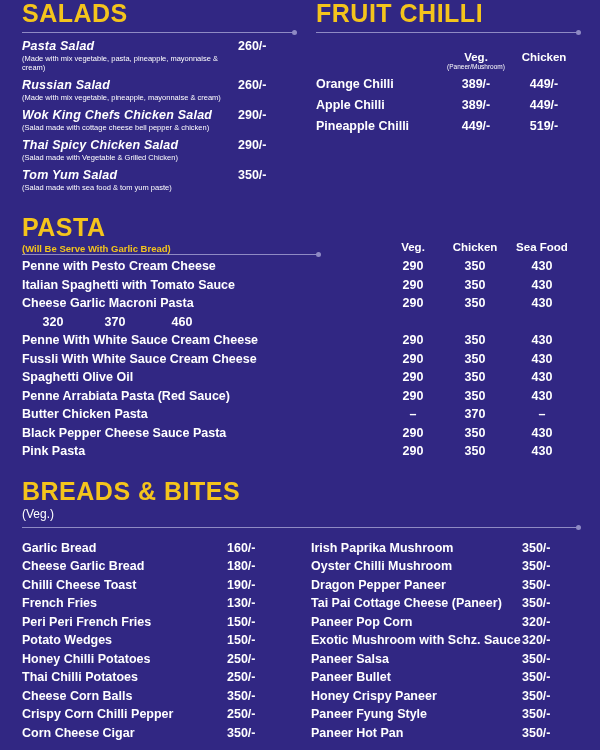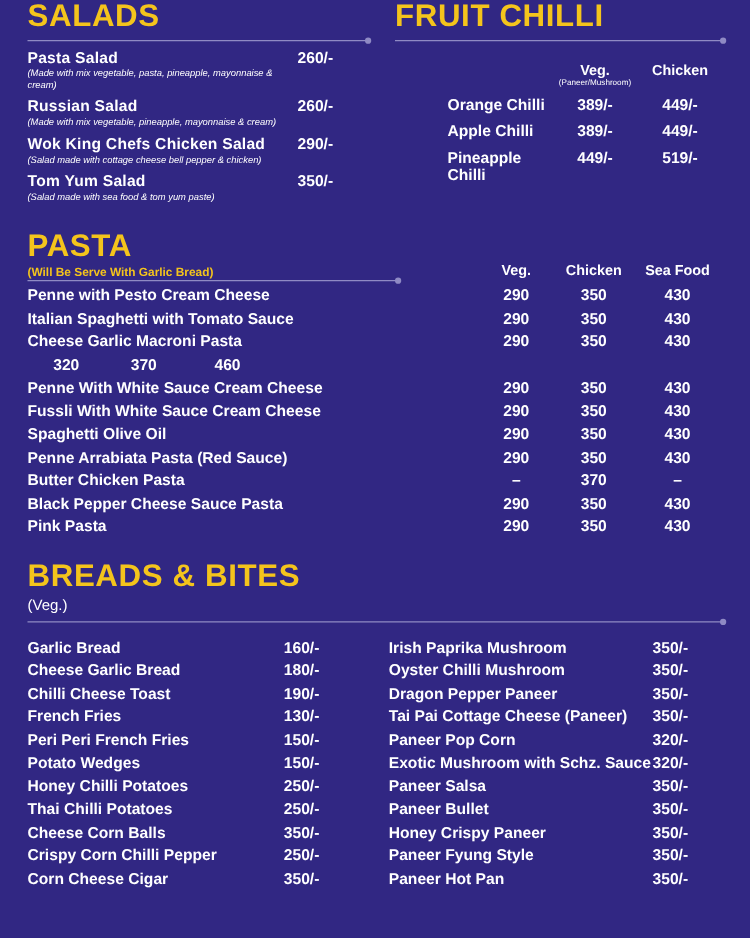--- a/index.html
+++ b/index.html
@@ -41,43 +41,43 @@
   }
   .rule:after{
     content:"";
     position:absolute;
     right:-3px; top:-2px;
     width:5px;height:5px;
     border-radius:50%;
     background:#8f8ac4;
   }
 
-  .item-name { font-size:12.5px; font-weight:bold; letter-spacing:.2px; }
-  .item-desc { font-size:7.5px; color:#ffffff; margin-top:1px;font-style:italic; }
+  .item-name { font-size:12.5px; font-weight:bold; letter-spacing:.2px;font-style:italic; }
+  .item-desc { font-size:7.5px; color:#ffffff; margin-top:1px; }
   .price { font-size:12.5px; font-weight:bold; text-align:left; white-space:nowrap; }
 
   
   .top-row { display:flex; gap:22px; }
   .col-left { width:272px; }
   .col-right { width:262px; }
 
   table.menu { width:100%; border-collapse:collapse; }
   table.menu td { vertical-align:top; padding:0; }
 
   .salad-tbl td.n { padding-top:6px; }
   .salad-tbl td.p { padding-top:6px; width:56px; }
 
   
   .fc-head { display:flex; margin-top:18px; }
   .fc-head .sp { flex:1; }
   .fc-col { width:68px; text-align:center; }
   .fc-col .lbl { font-size:11.5px; font-weight:bold; }
   .fc-col .sub { font-size:6.5px; }
   .fc-row { display:flex; margin-top:7px; }
-  .fc-row .nm { flex:1; font-size:12.5px; font-weight:bold;margin-left:42px; }
+  .fc-row .nm { flex:1; font-size:12.5px; font-weight:bold; }
   .fc-row .v { width:68px; text-align:center; font-size:12.5px; font-weight:bold; }
 
   
   .pasta-wrap { margin-top:22px; }
   .pasta-head { display:flex; align-items:flex-end; }
   .pasta-head-left { flex:1; }
   .pasta-cols { display:flex; }
   .pcol { width:62px; text-align:center; font-size:11.5px; font-weight:bold; padding-bottom:2px; }
   .pcol.sf { width:72px; }
   .pasta-row { display:flex; margin-top:4.5px; }
@@ -128,20 +128,27 @@
         </tr>
         <tr>
           <td class="n">
             <div class="item-name">Wok King Chefs Chicken Salad</div>
             <div class="item-desc">(Salad made with cottage cheese bell pepper &amp; chicken)</div>
           </td>
           <td class="p price">290/-</td>
         </tr>
         <tr>
           <td class="n">
+            <div class="item-name">Thai Spicy Chicken Salad</div>
+            <div class="item-desc">(Salad made with Vegetable &amp; Grilled Chicken)</div>
+          </td>
+          <td class="p price">290/-</td>
+        </tr>
+        <tr>
+          <td class="n">
             <div class="item-name">Tom Yum Salad</div>
             <div class="item-desc">(Salad made with sea food &amp; tom yum paste)</div>
           </td>
           <td class="p price">350/-</td>
         </tr>
       </tbody>
         </table>
     </div>
 
     <div class="col-right">

